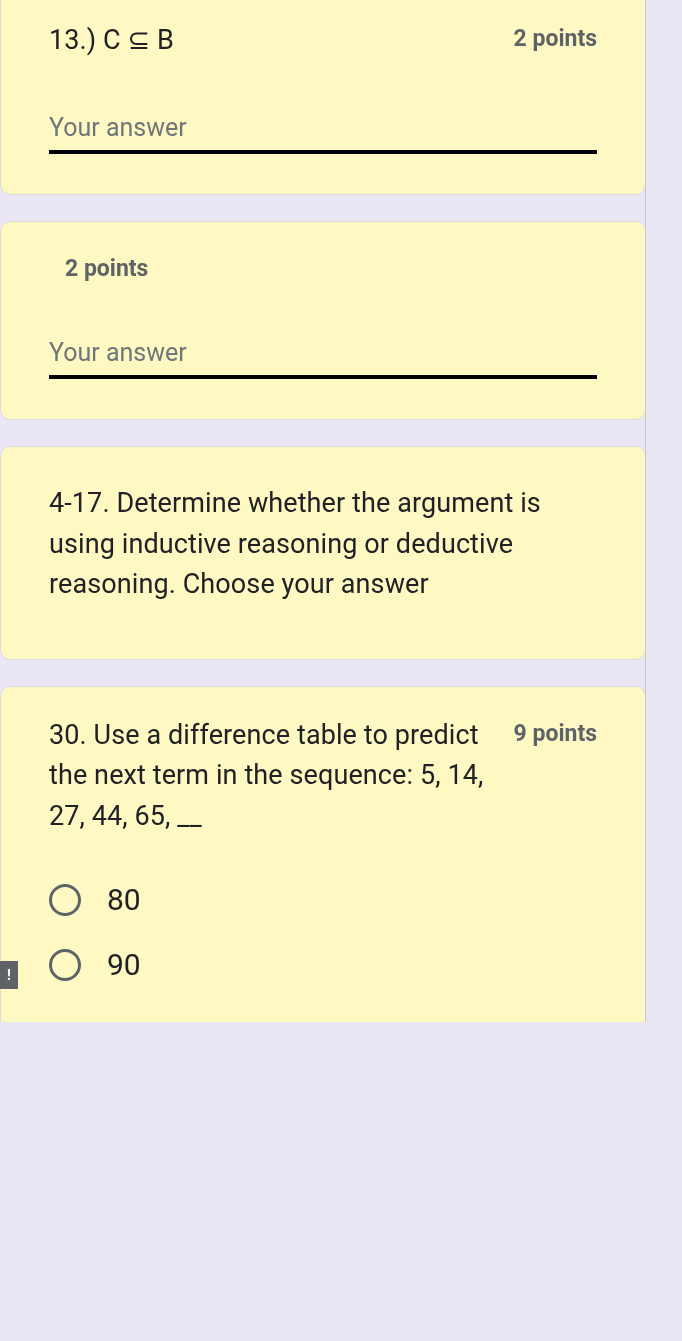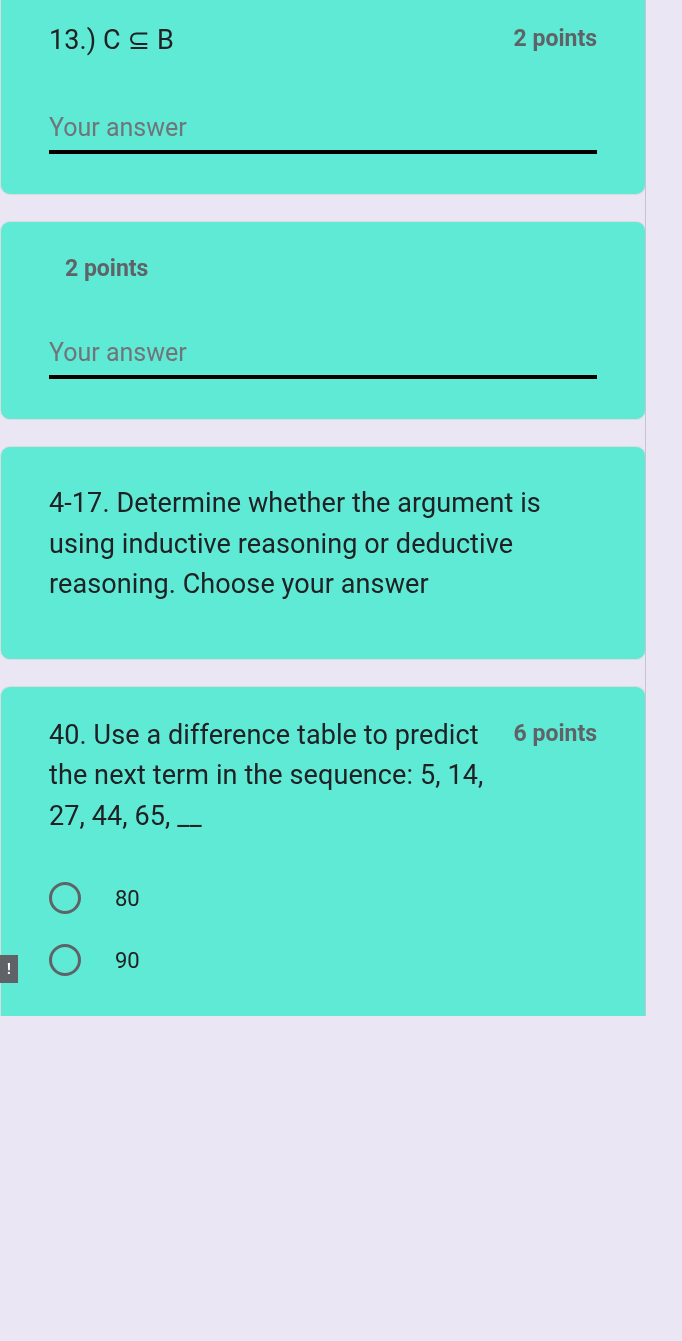--- a/index.html
+++ b/index.html
@@ -9,21 +9,21 @@
     }
     body {
       font-family: 'Roboto', 'Google Sans', Arial, sans-serif;
       background: #ebe6f3;
       width: 682px;
       height: 1341px;
       overflow: hidden;
       position: relative;
     }
     .card {
-      background: #5eead4;
+      background: #fef9c3;
       border-radius: 10px;
       border: 1px solid #dadce0;
       margin: 0 0 26px 0;
       padding: 28px 48px 40px 48px;
       width: 646px;
     }
     .card-header {
       display: flex;
       justify-content: space-between;
       align-items: flex-start;
@@ -74,23 +74,23 @@
       margin-bottom: 0;
     }
     .radio-circle {
       width: 32px;
       height: 32px;
       border: 3px solid #5f6368;
       border-radius: 50%;
       flex-shrink: 0;
     }
     .radio-label {
-      font-size: 22px;
+      font-size: 30px;
       color: #202124;
-      margin-left: 34px;
+      margin-left: 26px;
     }
     .error-badge {
       position: absolute;
       left: 0;
       bottom: 33px;
       width: 18px;
       height: 28px;
       background: #5f6368;
       display: flex;
       align-items: center;
@@ -165,22 +165,22 @@
   </div>
 
   <div class="card section-card">
     <div class="card-header">
       <div class="question-title">4-17. Determine whether the argument is using inductive reasoning or deductive reasoning. Choose your answer</div>
     </div>
   </div>
 
   <div class="card card-last">
     <div class="mc-header">
-      <div class="question-title">40. Use a difference table to predict the next term in the sequence: 5, 14, 27, 44, 65, __</div>
-      <div class="points">6 points</div>
+      <div class="question-title">30. Use a difference table to predict the next term in the sequence: 5, 14, 27, 44, 65, __</div>
+      <div class="points">9 points</div>
     </div>
     <div class="radio-group">
       <div class="radio-option">
         <div class="radio-circle"></div>
         <div class="radio-label">80</div>
       </div>
       <div class="radio-option">
         <div class="radio-circle"></div>
         <div class="radio-label">90</div>
       </div>

